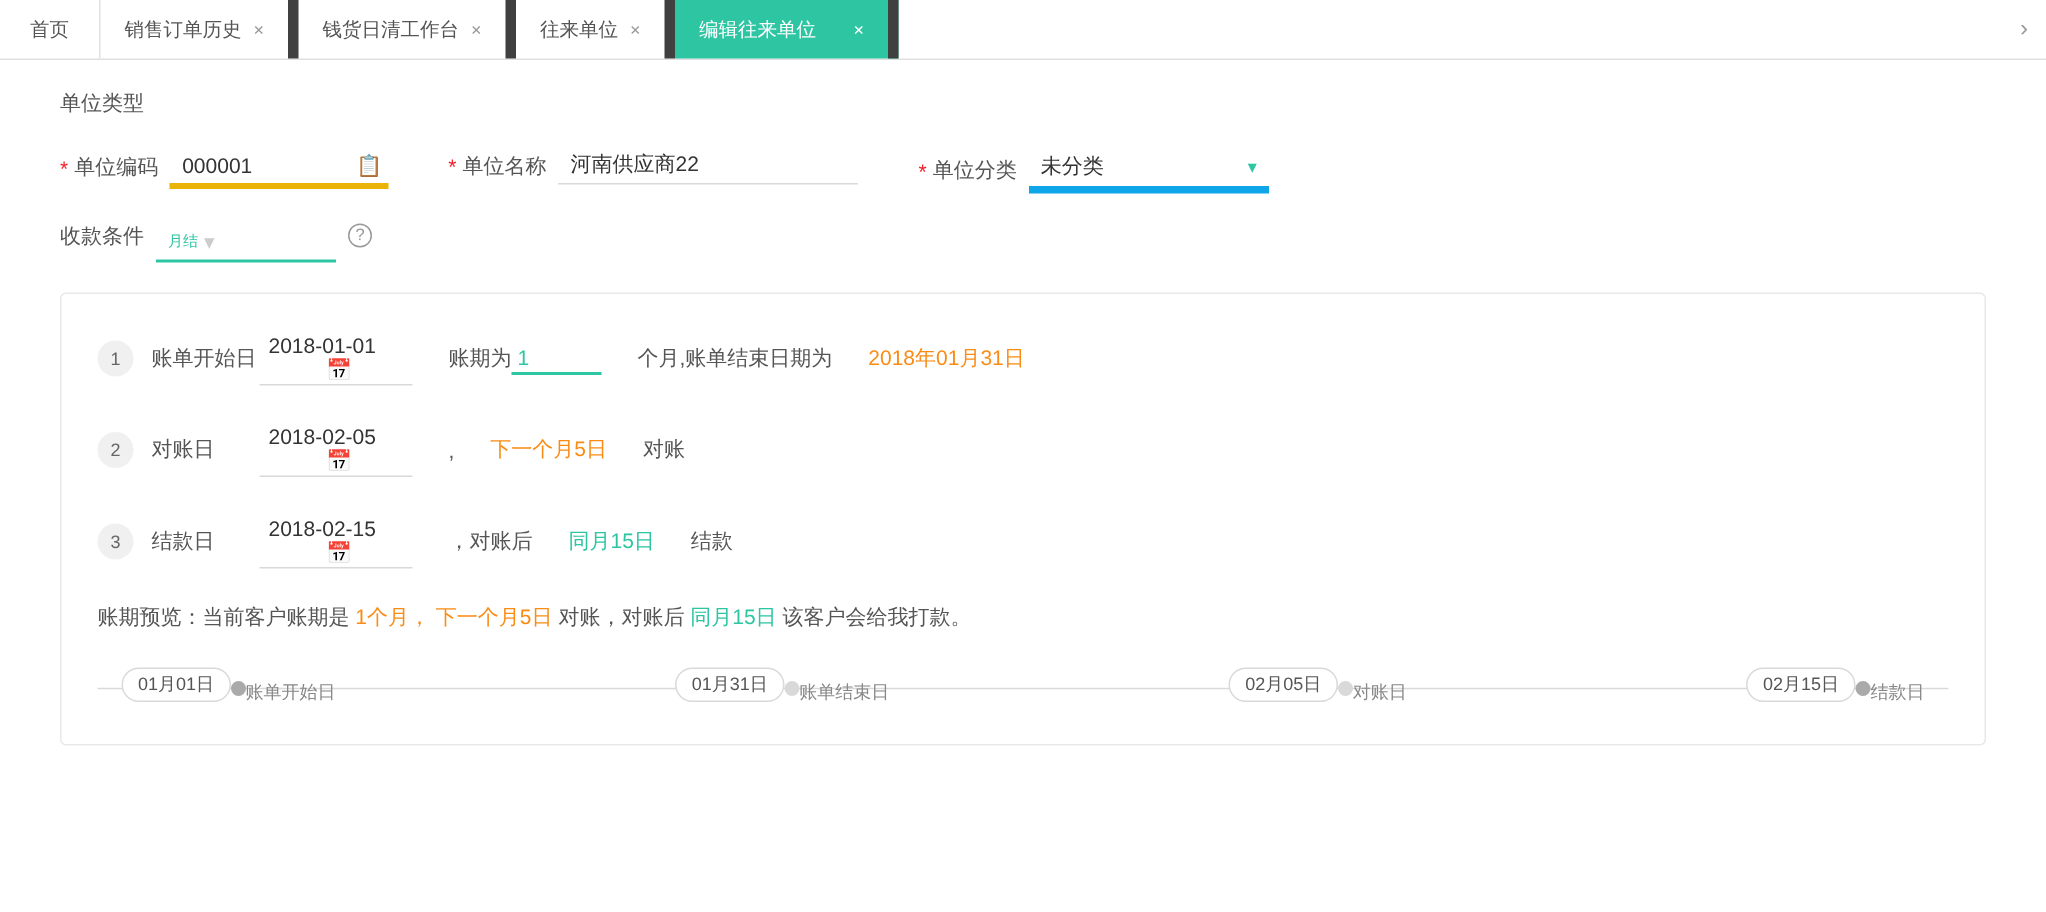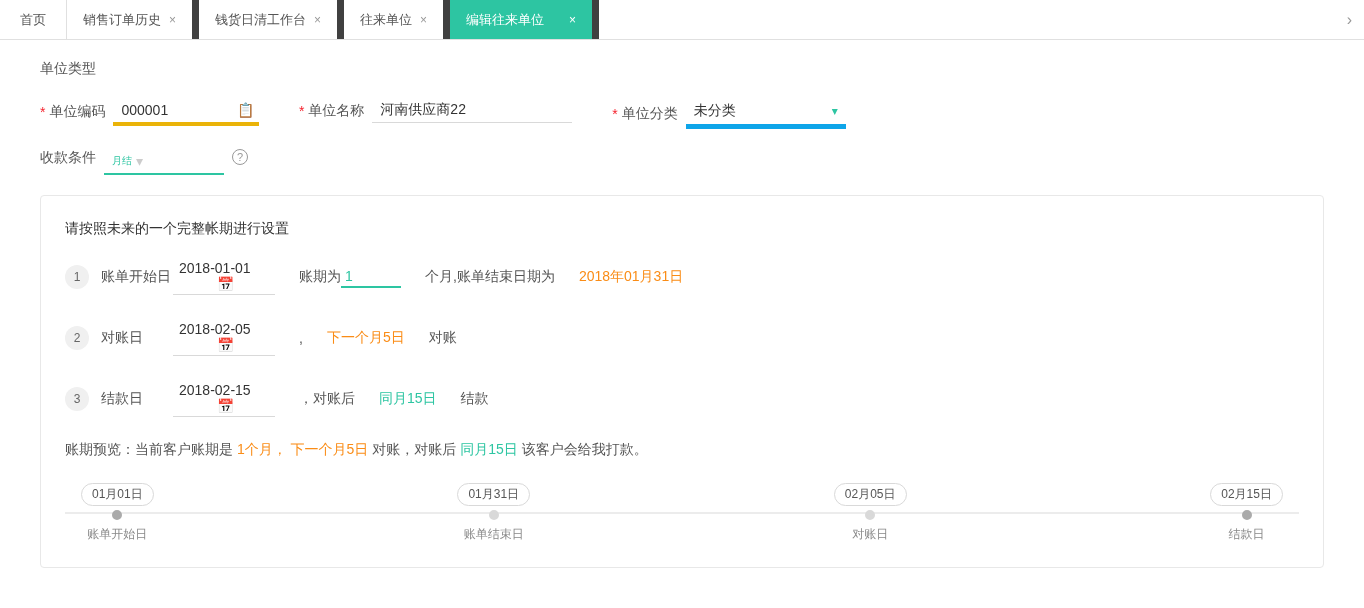--- a/index.html
+++ b/index.html
@@ -282,21 +282,21 @@
     .timeline-nodes {
       display: flex;
       align-items: flex-start;
       justify-content: space-between;
       width: 100%;
       position: relative;
       z-index: 1;
     }
     .timeline-node {
       display: flex;
-      flex-direction: column;
+      flex-direction: row;
       align-items: center;
     }
     .timeline-node-circle {
       width: 10px;
       height: 10px;
       border-radius: 50%;
       background: #d9d9d9;
       border: 2px solid #d9d9d9;
     }
     .timeline-node-circle.start {
@@ -388,21 +388,20 @@
   <div class="form-row">
     <span class="form-label">收款条件</span>
     <div class="payment-condition-select">
       <span class="payment-value">月结</span>
       <span style="color:#ccc;margin-left:4px;">▾</span>
     </div>
     <div class="help-icon">?</div>
   </div>
 
   <div class="inner-panel">
-    <div class="panel-title">请按照未来的一个完整帐期进行设置</div>
 
     <div class="period-row">
       <div class="period-number">1</div>
       <span class="period-label">账单开始日</span>
       <div class="date-input-wrap">
         <input class="date-input" type="text" value="2018-01-01" style="">
         <span class="cal-icon">📅</span>
       </div>
       <span class="period-desc">账期为</span>
       <input class="period-input-months" type="text" value="1" style="">

